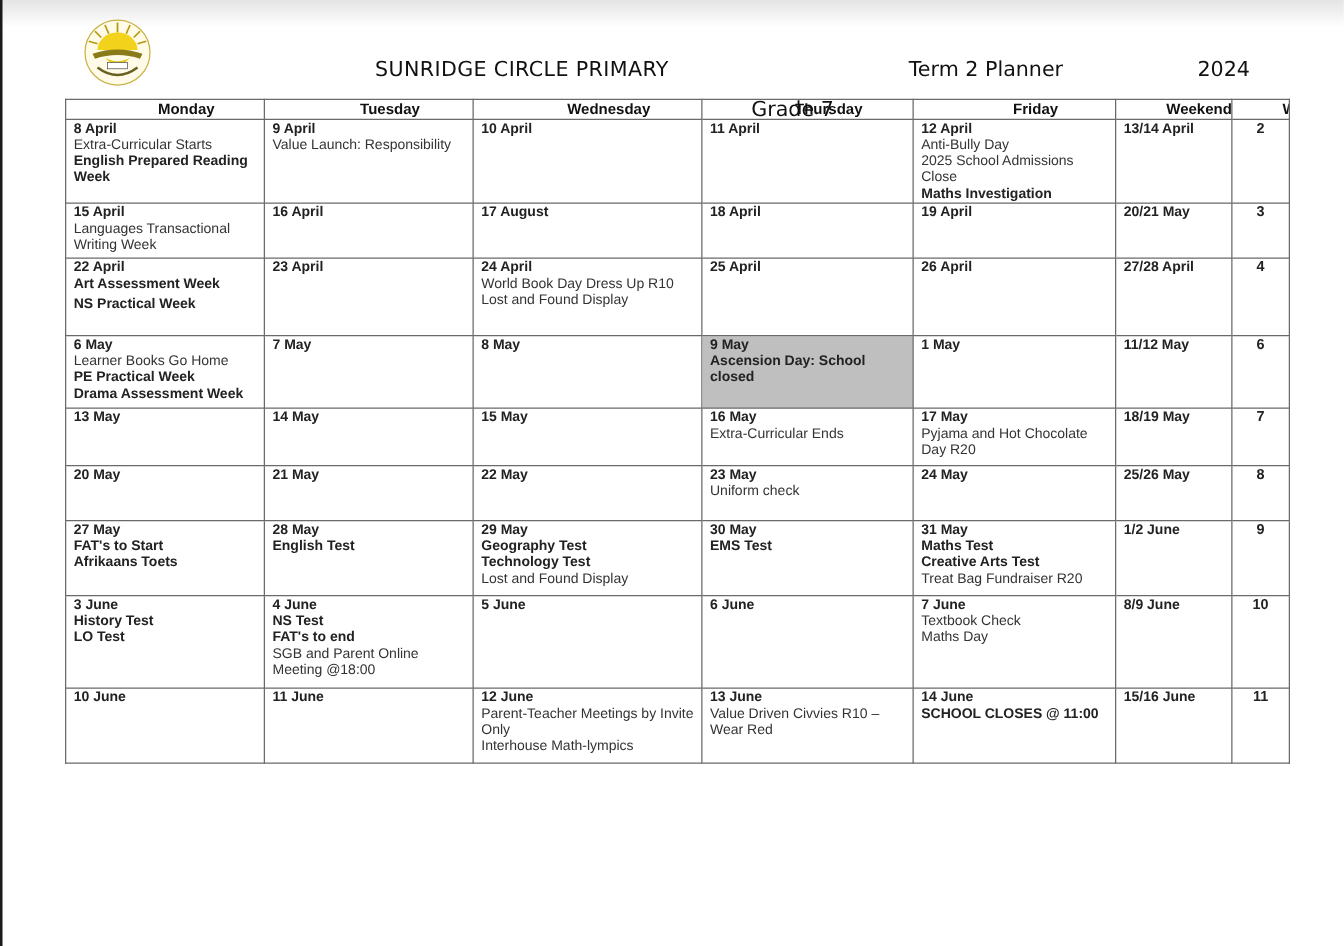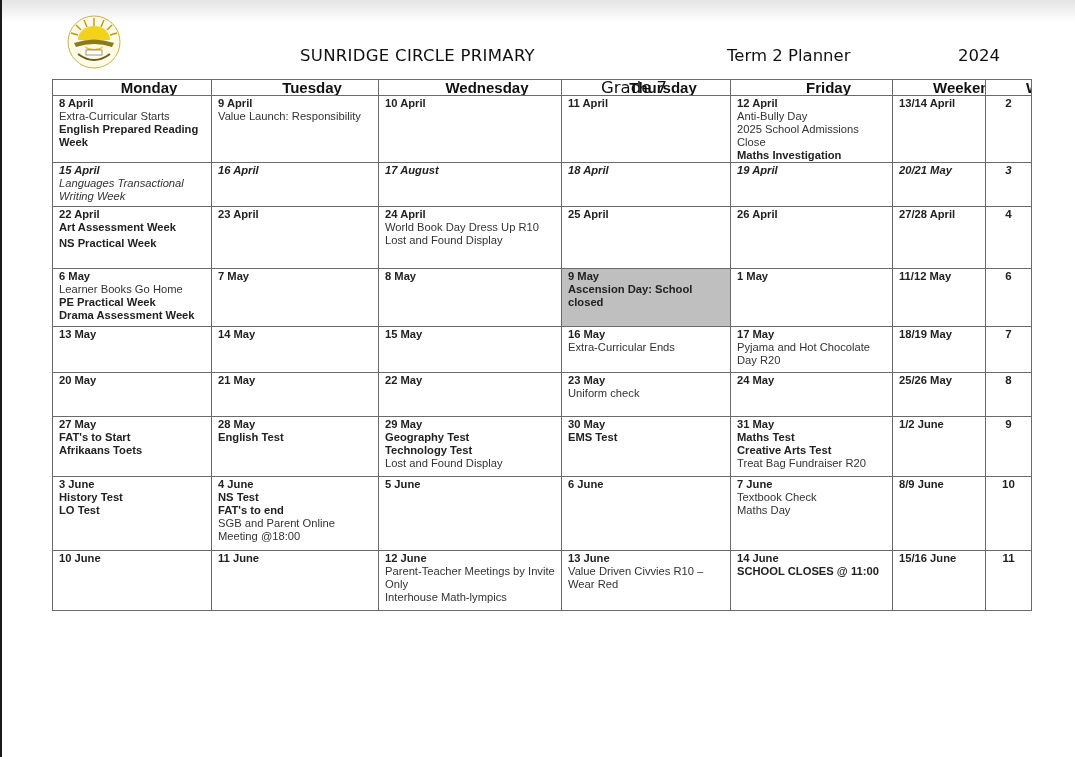--- a/index.html
+++ b/index.html
@@ -37,21 +37,21 @@
       font-size: 11.2px; color: #222;
     }
     table.planner th, table.planner td {
       border: 1px solid #6a6a6a;
       vertical-align: top;
       padding: 1px 6px 0 6px;
       line-height: 13px;
       overflow: hidden;
     }
     table.planner th {
-      font-weight: bold; font-size: 15px; text-align: center;
+      font-weight: bold; font-size: 12px; text-align: center;
       height: 14px; padding-top: 1px; color: #111; padding-left: 40px;
     }
     td.shaded-light { background: #d9d9d9; }
     td.shaded-dark { background: #bfbfbf; }
     td.week {
       text-align: center; vertical-align: middle; font-weight: bold; font-size: 11.5px;
     }
     .date { font-weight: bold; display: block; color: #222; }
     .ev { display: block; color: #333; }
     .ev.bold { font-weight: bold; color: #222; }
@@ -130,21 +130,21 @@
           <span class="date">12 April</span>
           <span class="ev">Anti-Bully Day</span>
           <span class="ev">2025 School Admissions Close</span>
           <span class="ev bold">Maths Investigation</span>
         </td>
         <td>
           <span class="date">13/14 April</span>
         </td>
         <td class="week">2</td>
       </tr>
-      <tr style="height: 44px; font-style: italic;">
+      <tr style="height: 44px;">
         <td>
           <span class="date">15 April</span>
           <span class="ev">Languages Transactional Writing Week</span>
         </td>
         <td>
           <span class="date">16 April</span>
         </td>
         <td>
           <span class="date">17 August</span>
         </td>

